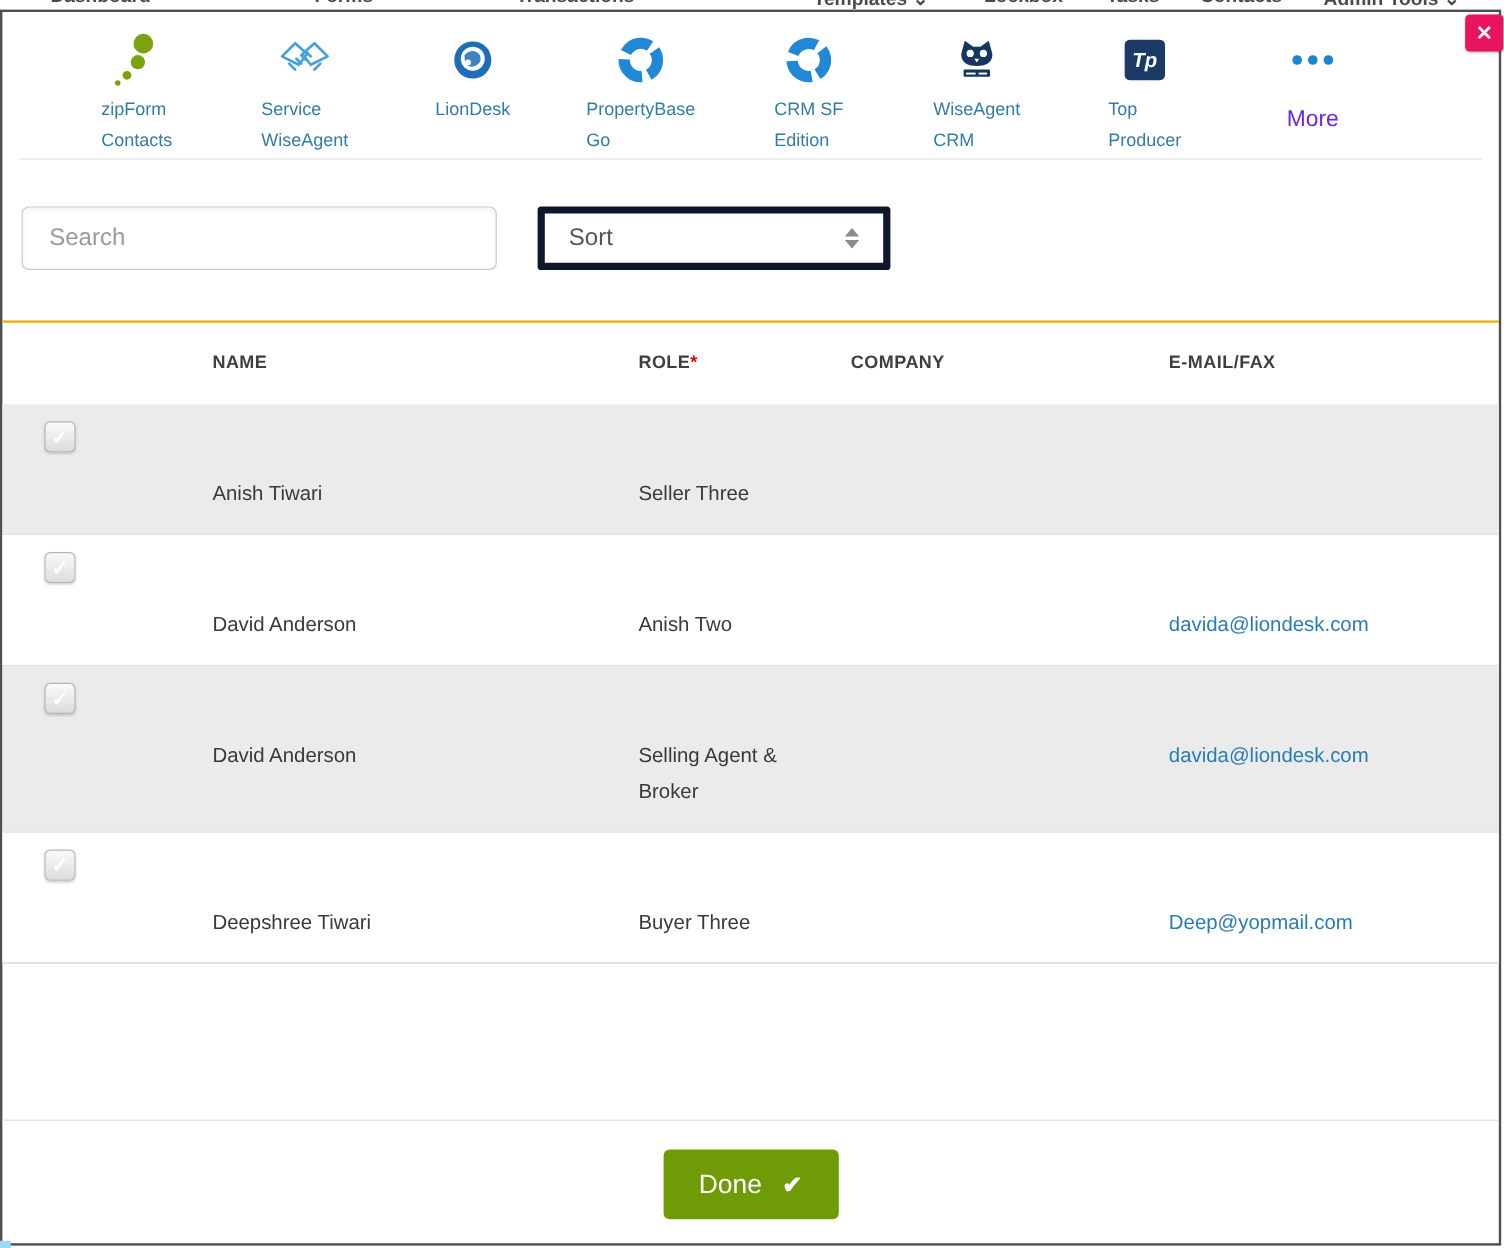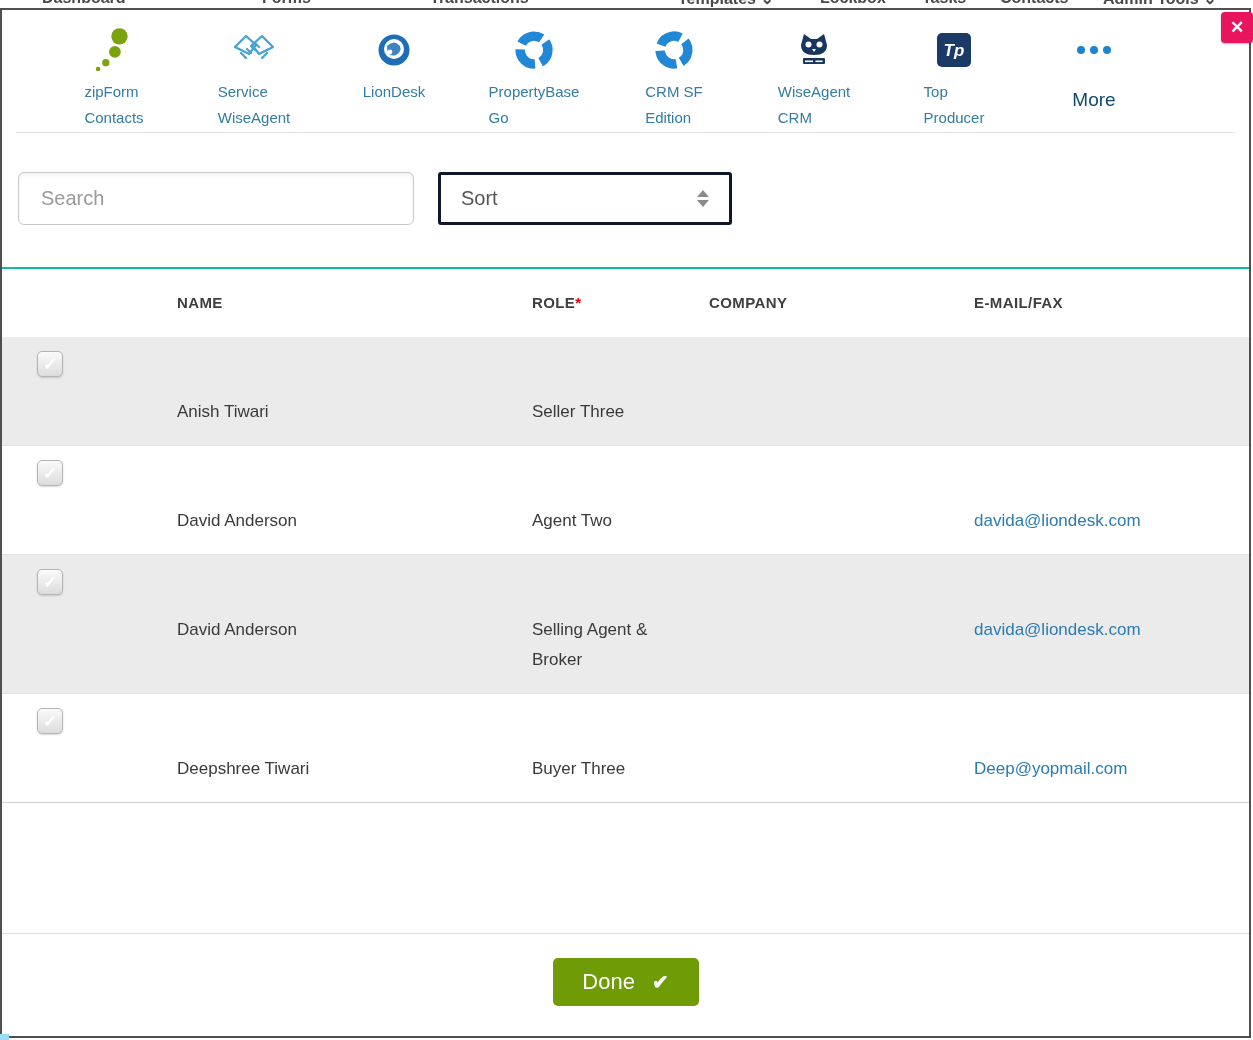--- a/index.html
+++ b/index.html
@@ -20,64 +20,64 @@
                box-shadow:0 1px 2px rgba(0,0,0,.25); cursor:pointer; }
 
   
   .tabs { position:absolute; top:0; left:14px; right:14px; height:123px;
           border-bottom:1px solid #e2e2e2; display:flex; padding:16px 10px 0 28px; }
   .tab { width:140px; display:flex; flex-direction:column; align-items:center; cursor:pointer; }
   .tab-icon { height:48px; display:flex; align-items:center; justify-content:flex-start; }
   .tab-label { margin-top:5px; font-size:15px; line-height:26px; color:#337ca3; }
   .tab-label-line:empty { display:none; }
   .tab-label-line { display:block; }
-  .tab--more .tab-label { font-size:19px; color:#0c4a6e; margin-top:13px; }
+  .tab--more .tab-label { font-size:19px; color:#6d28d9; margin-top:13px; }
   .more-dots { display:flex; gap:5px; }
   .more-dots i { width:8px; height:8px; border-radius:50%; background:#1a86d0; }
 
   
-  .controls { position:absolute; top:162px; left:16px; display:flex; gap:24px; }
+  .controls { position:absolute; top:162px; left:16px; display:flex; gap:34px; }
   .search-input { width:396px; height:53px; border:1px solid #c9c9c9; border-radius:6px;
                   font-size:20px; color:#555; padding:0 22px; outline:none;
                   font-family:"Liberation Sans", sans-serif;
                   box-shadow:inset 0 2px 4px rgba(0,0,0,.06); }
   .search-input::placeholder { color:#9a9a9a; }
-  .sort-select { width:294px; height:53px; border:3px solid #0f172a; border-radius:3px;
+  .sort-select { width:294px; height:53px; border:6px solid #0f172a; border-radius:3px;
                  display:flex; align-items:center; justify-content:space-between;
                  padding:0 20px; font-size:20px; color:#555; cursor:pointer; background:#fff; }
   .sort-arrows { display:flex; flex-direction:column; gap:3px; }
   .sort-arrows i { width:0; height:0; border-left:6px solid transparent; border-right:6px solid transparent; }
   .sort-arrows i.up { border-bottom:7px solid #8a8a8a; }
   .sort-arrows i.down { border-top:7px solid #8a8a8a; }
 
   
   .table { position:absolute; top:257px; left:0; width:1247px; }
   .trow { display:grid; grid-template-columns:175px 355px 177px 265px 1fr; align-items:start; }
-  .thead { border-top:2px solid #14b8a6; height:70px; }
+  .thead { border-top:2px solid #eab308; height:70px; }
   .thead .cell { font-size:15px; font-weight:bold; color:#3f3f3f; letter-spacing:.4px;
                  line-height:68px; text-transform:uppercase; }
   .req { color:#e00000; font-weight:bold; }
   .row { min-height:70px; }
   .row .cell { font-size:17px; color:#3a3a3a; line-height:30px; padding-top:20px; padding-bottom:18px; padding-right:28px;margin-top:40px; }
   .row--gray { background:#ebebeb; }
   .row--white { background:#ffffff; }
   .row { border-bottom:1px solid #e2e2e2; }
   .row:last-child { border-bottom:1px solid #cfcfcf; }
   .cell-check { padding:14px 0 0 35px; }
   .checkbox { width:26px; height:26px; border:1px solid #b5b5b5; border-radius:5px;
               background:linear-gradient(180deg,#fafafa,#dcdcdc);
               box-shadow:0 1px 2px rgba(0,0,0,.15);
               display:flex; align-items:center; justify-content:center; cursor:pointer; }
   .checkbox .check { color:#fff; font-size:17px; font-weight:bold; }
   .email-link { color:#2a7cb4; text-decoration:none; cursor:pointer; }
 
   
   .footer-divider { position:absolute; top:923px; left:0; width:1247px; border-top:1px solid #dcdcdc; }
   .done-btn { position:absolute; top:948px; left:50%; transform:translateX(-50%);
-              width:146px; height:48px; background:#6f9b06; border:none; border-radius:5px;
+              width:146px; height:58px; background:#6f9b06; border:none; border-radius:5px;
               color:#fff; font-size:22px; font-family:"Liberation Sans", sans-serif;
               display:flex; align-items:center; justify-content:center; gap:17px; cursor:pointer; }
   .done-check { font-size:20px; font-weight:bold; }
 
   .corner-accent { position:absolute; left:0; bottom:0; width:9px; height:6px; background:#9adcf3; }
 </style>
 </head>
 <body>
 
 <div class="bg-nav">
@@ -258,21 +258,21 @@
       <div class="cell"></div>
     </div>
 
     <div class="trow row row--white">
       <div class="cell-check">
         <span class="checkbox">
             <span class="check">✓</span>
           </span>
       </div>
       <div class="cell">David Anderson</div>
-      <div class="cell">Agent Two</div>
+      <div class="cell">Anish Two</div>
       <div class="cell"></div>
       <div class="cell"><a class="email-link">davida@liondesk.com</a></div>
     </div>
 
     <div class="trow row row--gray">
       <div class="cell-check">
         <span class="checkbox">
             <span class="check">✓</span>
           </span>
       </div>

